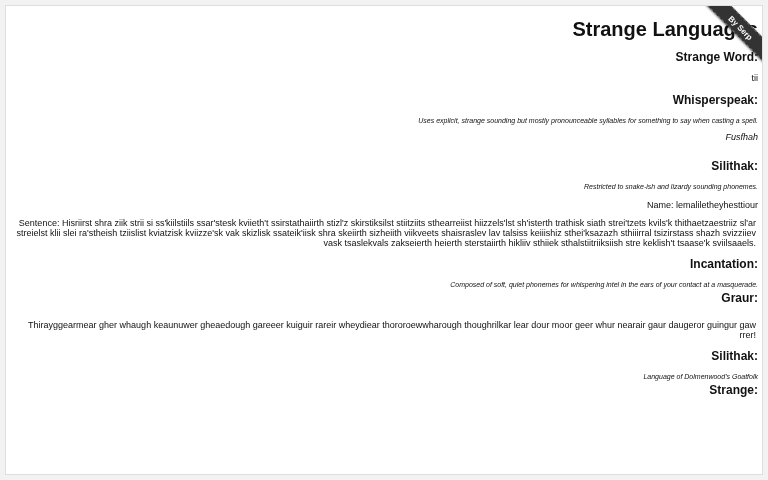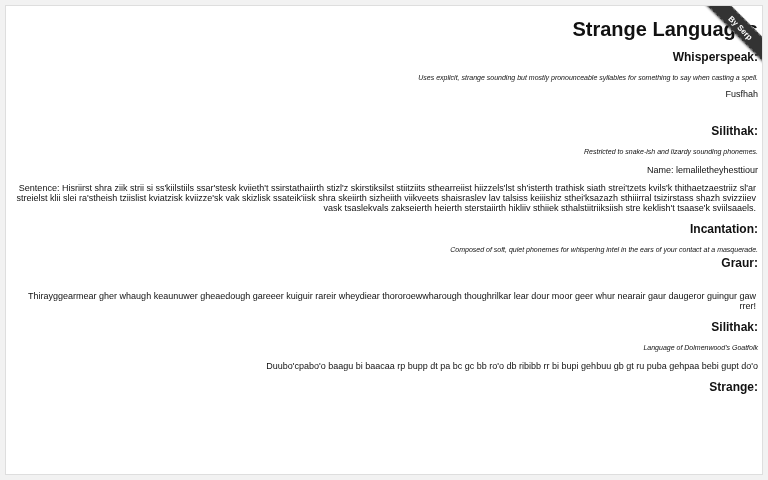--- a/index.html
+++ b/index.html
@@ -81,47 +81,50 @@
 <body>
 
 <div class="page">
   <div class="ribbon-wrap">
     <div class="ribbon">By Serp</div>
   </div>
 
   <div class="content">
     <h1>Strange Languages</h1>
 
+    <div class="section">
+      <h2>Strange Word:</h2>
+      <p class="sample" style="margin-top:8px;margin-bottom:9px;">tii</p>
+    </div>
 
     <div class="section">
       <h2>Whisperspeak:</h2>
       <p class="desc" style="margin-top:8px;">Uses explicit, strange sounding but mostly pronounceable syllables for something to say when casting a spell.</p>
-      <p class="sample" style="margin-top:6px;margin-bottom:24px;">Fusfhah</p>
+      <p class="sample" style="margin-top:6px;margin-bottom:16px;font-style:italic;">Fusfhah</p>
     </div>
 
     <div class="section">
       <h2>Silithak:</h2>
       <p class="desc" style="margin-top:8px;">Restricted to snake-ish and lizardy sounding phonemes.</p>
       <p class="sample" style="margin-top:8px;">Name: lemaliletheyhesttiour</p>
       <p class="sample" style="margin-top:8px;margin-bottom:8px;padding:0 2px;">Sentence: Hisriirst shra ziik strii si ss'kiilstiils ssar'stesk kviieth't ssirstathaiirth stizl'z skirstiksilst stiitziits sthearreiist hiizzels'lst sh'isterth trathisk siath strei'tzets kvils'k thithaetzaestriiz sl'ar streielst klii slei ra'stheish tziislist kviatzisk kviizze'sk vak skizlisk ssateik'iisk shra skeiirth sizheiith viikveets shaisraslev lav talsiss keiiishiz sthei'ksazazh sthiiirral tsizirstass shazh svizziiev vask tsaslekvals zakseierth heierth sterstaiirth hikliiv sthiiek sthalstiitriiksiish stre keklish't tsaase'k sviilsaaels.</p>
     </div>
 
     <div class="section">
       <h2>Incantation:</h2>
       <p class="desc" style="margin-top:8px;">Composed of soft, quiet phonemes for whispering intel in the ears of your contact at a masquerade.</p>
     </div>
 
     <div class="section">
       <h2>Graur:</h2>
-      <p class="sample" style="margin-top:20px;margin-bottom:8px;padding:0 2px;">Thirayggearmear gher whaugh keaunuwer gheaedough gareeer kuiguir rareir wheydiear thororoewwharough thoughrilkar lear dour moor geer whur nearair gaur daugeror guingur gaw rrer!</p>
+      <p class="sample" style="margin-top:14px;margin-bottom:8px;padding:0 2px;">Thirayggearmear gher whaugh keaunuwer gheaedough gareeer kuiguir rareir wheydiear thororoewwharough thoughrilkar lear dour moor geer whur nearair gaur daugeror guingur gaw rrer!</p>
     </div>
 
     <div class="section">
       <h2>Silithak:</h2>
       <p class="desc" style="margin-top:8px;">Language of Dolmenwood's Goatfolk</p>
-      <p class="sample" style="margin-top:8px;margin-bottom:8px;">Duubo'cpabo'o baagu bi baacaa rp bupp dt pa bc gc bb ro'o db ribibb rr bi bupi gehbuu gb gt ru puba gehpaa bebi gupt do'o</p>
     </div>
 
     <div class="section">
       <h2>Strange:</h2>
     </div>
   </div>
 </div>
 
 </body></html>

